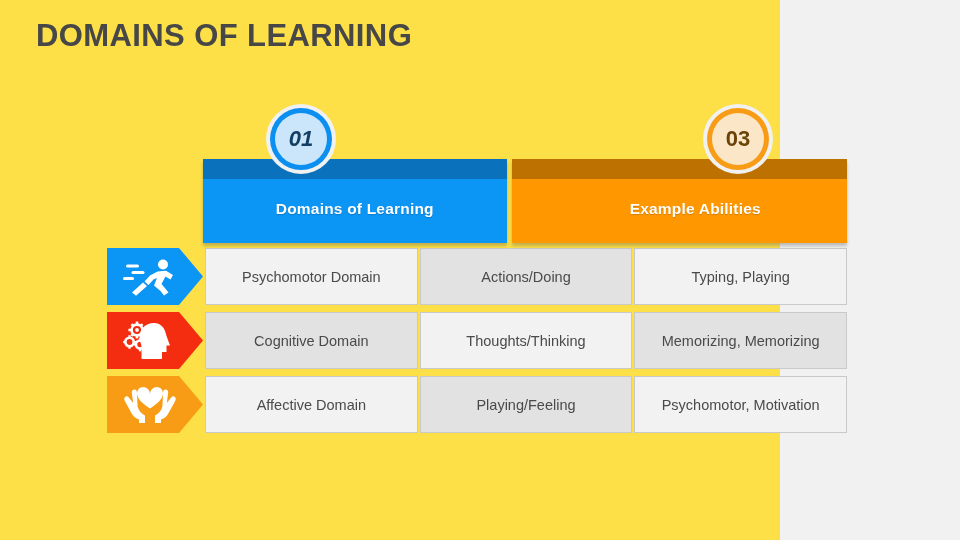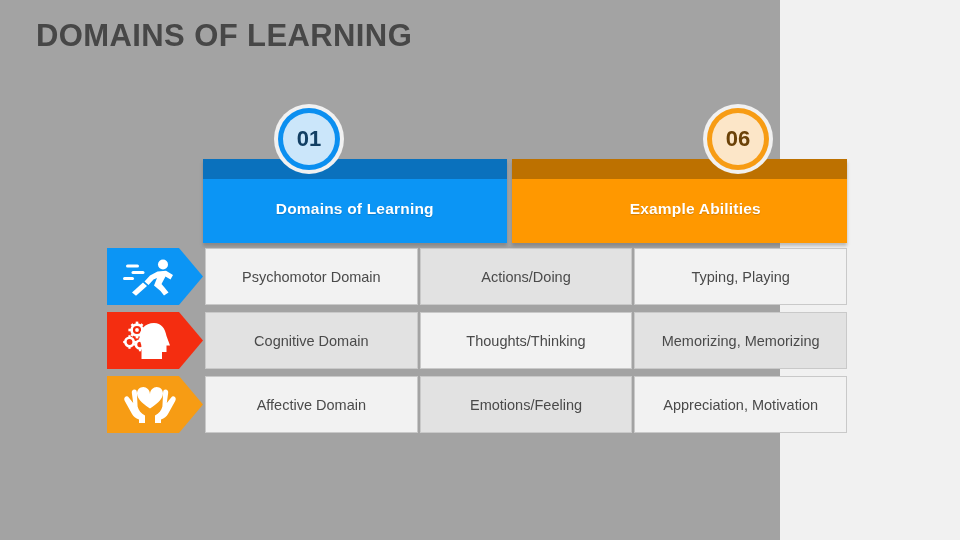--- a/index.html
+++ b/index.html
@@ -5,21 +5,21 @@
   * { box-sizing: border-box; margin: 0; padding: 0; }
   html, body {
     width: 960px; height: 540px;
     background: #f1f1f1;
     font-family: "Liberation Sans", sans-serif;
     overflow: hidden;
   }
   #slide {
     position: relative;
     width: 780px; height: 540px;
-    background: #a3a3a3;
+    background: #fde047;
   }
 
   
   #page-title {
     position: absolute;
     left: 36px; top: 18px;
     font-size: 31px;
     font-weight: bold;
     letter-spacing: 0.4px;
     color: #474747;
@@ -43,21 +43,21 @@
   .badge-inner {
     position: absolute;
     inset: 5px;
     border-radius: 50%;
   }
   .badge span {
     position: relative;
     z-index: 2;
     line-height: 1;
   }
-  #badge-1 { left: 278px; top: 108px; background: #0b8ff0; }
+  #badge-1 { left: 270px; top: 108px; background: #0b8ff0; font-style: italic; }
   #badge-1 .badge-inner { background: #cbe6fa; }
   #badge-1 span { color: #123f63; }
 
   #badge-2 { left: 492px; top: 108px; background: #f42d10; }
   #badge-2 .badge-inner { background: #fbd3cb; }
   #badge-2 span { color: #6d1808; }
 
   #badge-3 { left: 707px; top: 108px; background: #f79c14; }
   #badge-3 .badge-inner { background: #fce6c8; }
   #badge-3 span { color: #6b4208; }
@@ -161,21 +161,21 @@
 <div id="slide">
 
   <div id="page-title">DOMAINS OF LEARNING</div>
 
   <div class="badge" id="badge-1">
     <div class="badge-inner"></div>
     <span>01</span>
   </div>
   <div class="badge" id="badge-3">
     <div class="badge-inner"></div>
-    <span>06</span>
+    <span>03</span>
   </div>
 
   <div id="headers">
     <div class="hdr" id="hdr-1">
       <div class="hdr-top"></div>
       <div class="hdr-label">Domains of Learning</div>
     </div>
     <div class="hdr" id="hdr-3">
       <div class="hdr-top"></div>
       <div class="hdr-label">Example Abilities</div>
@@ -242,19 +242,19 @@
     <div class="row">
       <div class="arrow arrow-3">
         <svg width="54" height="40" viewBox="0 0 54 40" fill="#ffffff" aria-hidden="true">
           <path d="M27 9.5 C27 4.8 23.5 2 20.3 2 C16.8 2 14 4.8 14 8.6 C14 15 22.4 20.5 27 23.6 C31.6 20.5 40 15 40 8.6 C40 4.8 37.2 2 33.7 2 C30.5 2 27 4.8 27 9.5 Z"></path>
           <path d="M11.5 4.5 C9.6 4.5 8.6 6 8.8 7.8 L10.2 18 L5.8 12.4 C4.8 11 2.9 11 1.9 12.3 C1 13.4 1.1 14.8 1.8 16 L9 29 C10.3 31.3 12.7 33.5 16 34.5 L16 38 L22 38 L22 30.5 C18 28.5 15.6 25.5 14.6 21.5 L13.9 7.6 C13.8 5.8 13.1 4.5 11.5 4.5 Z"></path>
           <path d="M42.5 4.5 C44.4 4.5 45.4 6 45.2 7.8 L43.8 18 L48.2 12.4 C49.2 11 51.1 11 52.1 12.3 C53 13.4 52.9 14.8 52.2 16 L45 29 C43.7 31.3 41.3 33.5 38 34.5 L38 38 L32 38 L32 30.5 C36 28.5 38.4 25.5 39.4 21.5 L40.1 7.6 C40.2 5.8 40.9 4.5 42.5 4.5 Z"></path>
         </svg>
       </div>
       <div class="cells">
         <div class="cell light">Affective Domain</div>
-        <div class="cell dark">Emotions/Feeling</div>
-        <div class="cell light">Appreciation, Motivation</div>
+        <div class="cell dark">Playing/Feeling</div>
+        <div class="cell light">Psychomotor, Motivation</div>
       </div>
     </div>
 
   </div>
 </div>
 
 </body></html>

